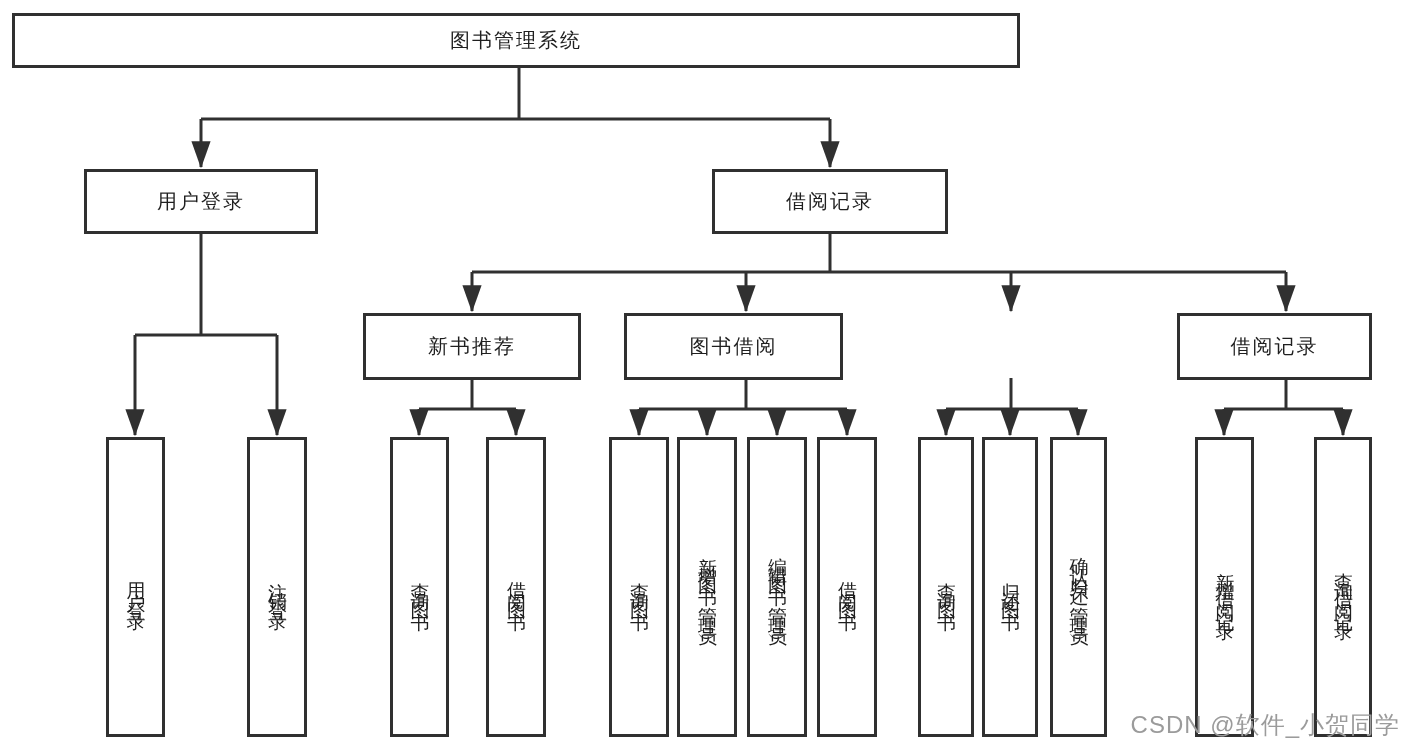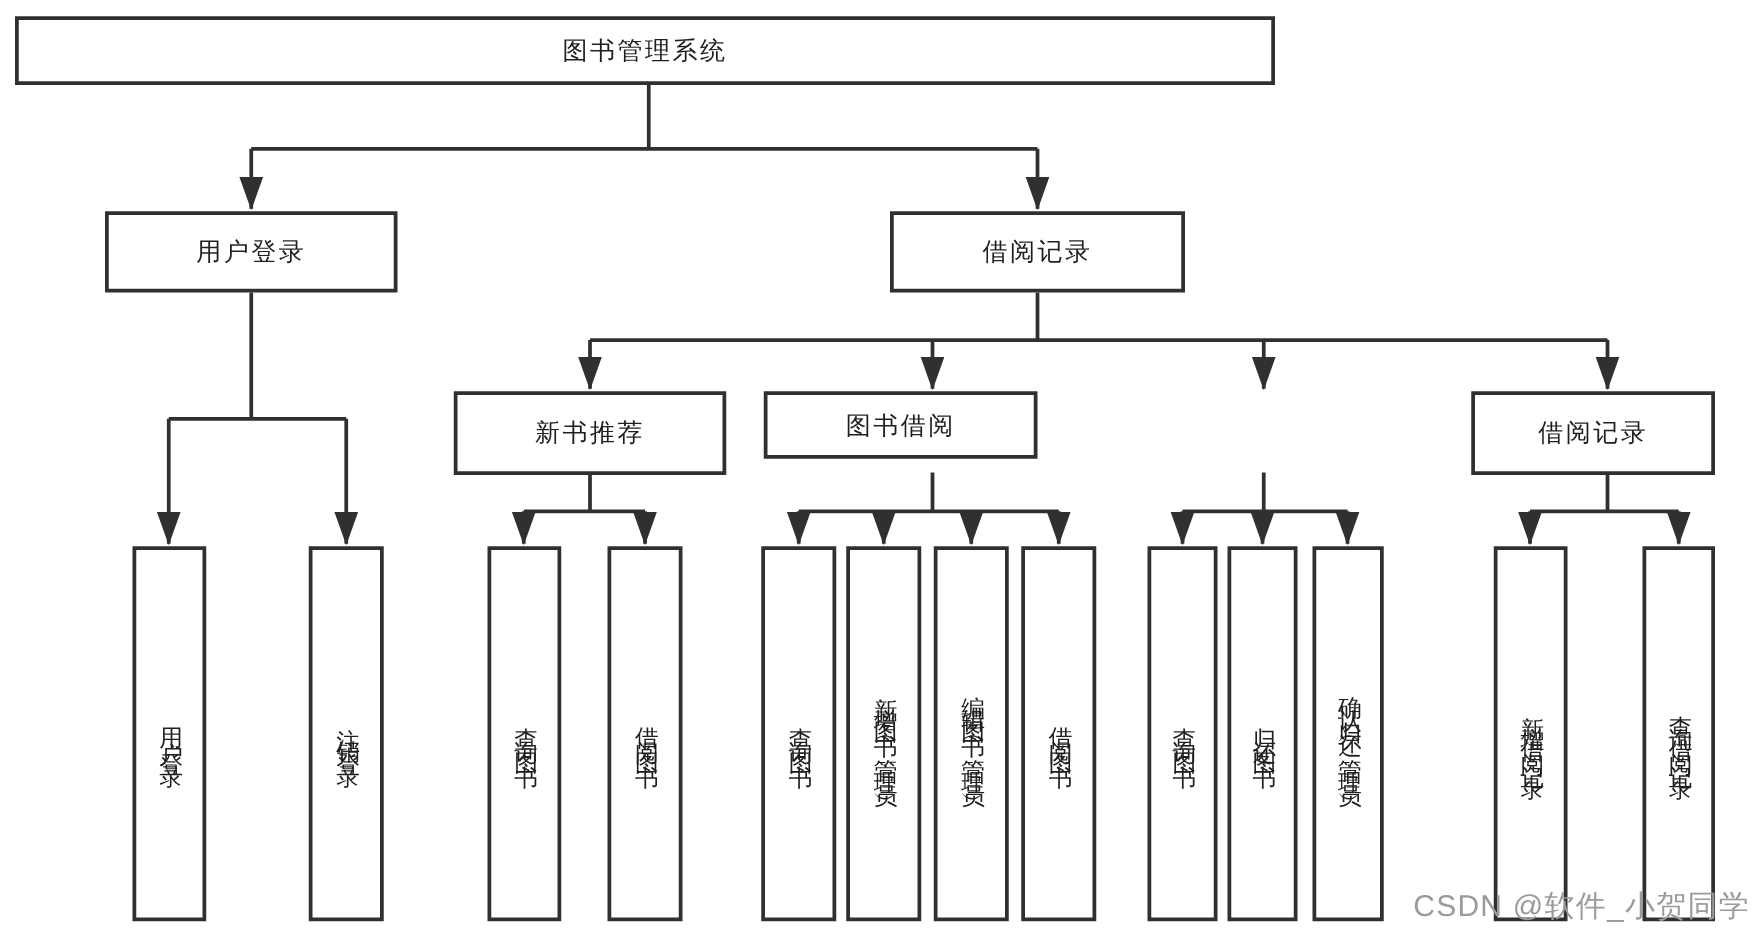--- a/index.html
+++ b/index.html
@@ -117,21 +117,21 @@
   <div class="box h" style="left:84px;top:169px;width:234px;height:65px">
     <span>用户登录</span>
   </div>
   <div class="box h" style="left:712px;top:169px;width:236px;height:65px">
     <span>借阅记录</span>
   </div>
 
   <div class="box h" style="left:363px;top:313px;width:218px;height:67px">
     <span>新书推荐</span>
   </div>
-  <div class="box h" style="left:611px;top:313px;width:219px;height:54px">
+  <div class="box h" style="left:624px;top:313px;width:219px;height:67px">
     <span>图书借阅</span>
   </div>
   <div class="box h" style="left:1177px;top:313px;width:195px;height:67px">
     <span>借阅记录</span>
   </div>
 
   <div class="box v" style="left:106px;top:437px;width:59px;height:300px">
     <span>用户登录</span>
   </div>
   <div class="box v" style="left:247px;top:437px;width:60px;height:300px">

